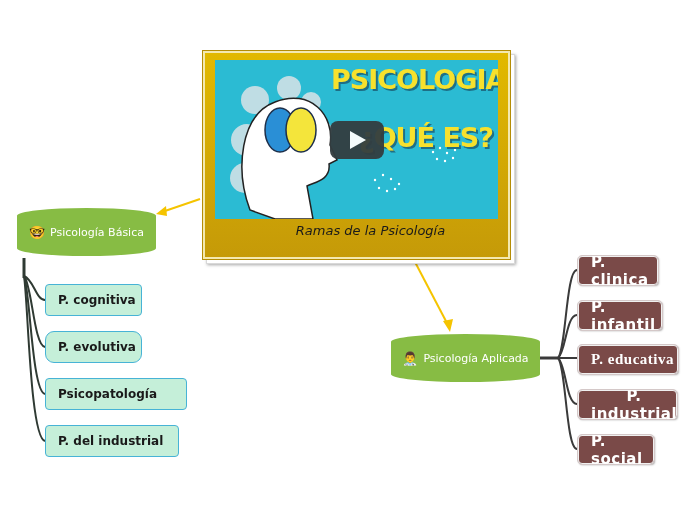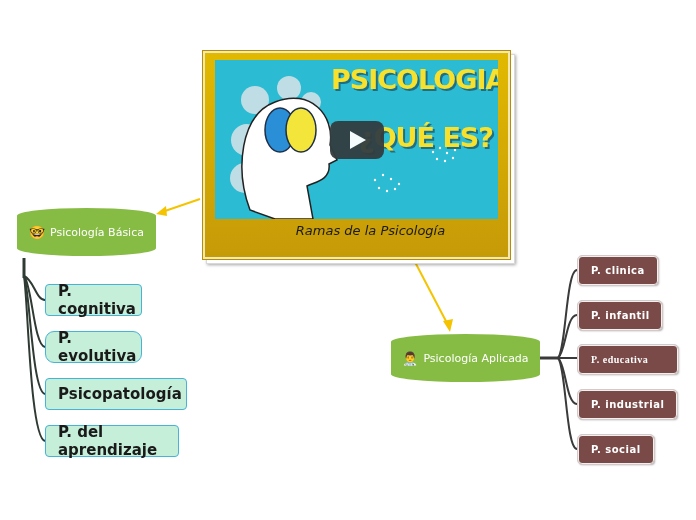--- a/index.html
+++ b/index.html
@@ -9,22 +9,22 @@
   .card-shadow { position:absolute; left:206px; top:54px; width:307px; height:208px; background:#ffffff; box-shadow:1px 1px 3px rgba(0,0,0,0.35); border:1px solid #d8d8d8; }
   .card { position:absolute; left:202px; top:50px; width:307px; height:208px; background:linear-gradient(#e2b900,#c59a08); border:1px solid #b48c05; box-shadow:0 0 0 2px #f4e9b0 inset; }
   .thumb { position:absolute; left:12px; top:9px; width:283px; height:159px; background:#2bbbd3; overflow:hidden; }
   .thumb-title1 { position:absolute; left:116px; top:4px; font-family:"DejaVu Sans", sans-serif; font-weight:bold; font-size:27px; color:#f7e12d; letter-spacing:-1px; text-shadow:2px 2px 0 #1e6f86; }
   .thumb-title2 { position:absolute; left:144px; top:38px; font-family:"DejaVu Sans", sans-serif; font-weight:bold; font-size:27px; color:#f7e12d; letter-spacing:-1px; text-shadow:2px 2px 0 #1e6f86;margin-top:24px; }
   .play { position:absolute; left:115px; top:61px; width:54px; height:38px; background:#333d40; border-radius:8px; opacity:0.95; }
   .play:after { content:""; position:absolute; left:20px; top:10px; border-left:16px solid #fff; border-top:9px solid transparent; border-bottom:9px solid transparent; }
   .caption { position:absolute; left:0; top:172px; width:335px; text-align:center; font-family:"DejaVu Sans", sans-serif; font-style:italic; font-size:13px; color:#1a1a1a; }
   .main-topic { position:absolute; background:#87bc44; color:#ffffff; font-size:11px; display:flex; align-items:center; justify-content:center; border-radius:50% / 16%; }
   .emoji { width:16px; height:16px; margin-right:5px; display:inline-flex; align-items:center; justify-content:center; font-size:13px; }
-  .sub-green { position:absolute; background:#c5efd9; border:1px solid #47b3d6; border-radius:4px; font-weight:bold; font-size:15px; color:#1a1a1a; display:flex; align-items:center; padding-left:12px; box-sizing:border-box; }
-  .sub-brown { position:absolute; background:#7a4a48; border:1px solid #f0f0f0; outline:1px solid #d4c8c8; box-shadow:1px 1px 2px rgba(0,0,0,0.35); border-radius:4px; font-weight:bold; font-size:10px; color:#ffffff; display:flex; align-items:center; padding-left:12px; box-sizing:border-box; letter-spacing:0.5px; }
+  .sub-green { position:absolute; background:#c5efd9; border:1px solid #47b3d6; border-radius:4px; font-weight:bold; font-size:12px; color:#1a1a1a; display:flex; align-items:center; padding-left:12px; box-sizing:border-box; }
+  .sub-brown { position:absolute; background:#7a4a48; border:1px solid #f0f0f0; outline:1px solid #d4c8c8; box-shadow:1px 1px 2px rgba(0,0,0,0.35); border-radius:4px; font-weight:bold; font-size:15px; color:#ffffff; display:flex; align-items:center; padding-left:12px; box-sizing:border-box; letter-spacing:0.5px; }
 </style>
 </head>
 <body>
 
 <svg class="connectors" viewBox="0 0 696 520">
 
   <line x1="200" y1="199" x2="162" y2="212" stroke="#f5c400" stroke-width="2"></line>
   <polygon points="156,214 166,206 167,216" fill="#f5c400"></polygon>
   <line x1="415" y1="262" x2="448" y2="325" stroke="#f5c400" stroke-width="2"></line>
   <polygon points="450,332 443,321 453,319" fill="#f5c400"></polygon>
@@ -90,21 +90,21 @@
 <div class="sub-green" style="left:45px;top:284px;width:97px;height:32px;">
   <span>P. cognitiva</span>
 </div>
 <div class="sub-green" style="left:45px;top:331px;width:97px;height:32px;border-radius:9px;">
   <span>P. evolutiva</span>
 </div>
 <div class="sub-green" style="left:45px;top:378px;width:142px;height:32px;">
   <span>Psicopatología</span>
 </div>
 <div class="sub-green" style="left:45px;top:425px;width:134px;height:32px;">
-  <span>P. del aprendizaje</span>
+  <span>P. del industrial</span>
 </div>
 
 <div class="main-topic" style="left:391px;top:334px;width:149px;height:48px;">
   <span class="emoji">👨‍⚕️</span>
   <span>Psicología Aplicada</span>
 </div>
 
 <div class="sub-brown" style="left:578px;top:256px;width:80px;height:29px;">
   <span>P. clinica</span>
 </div>

